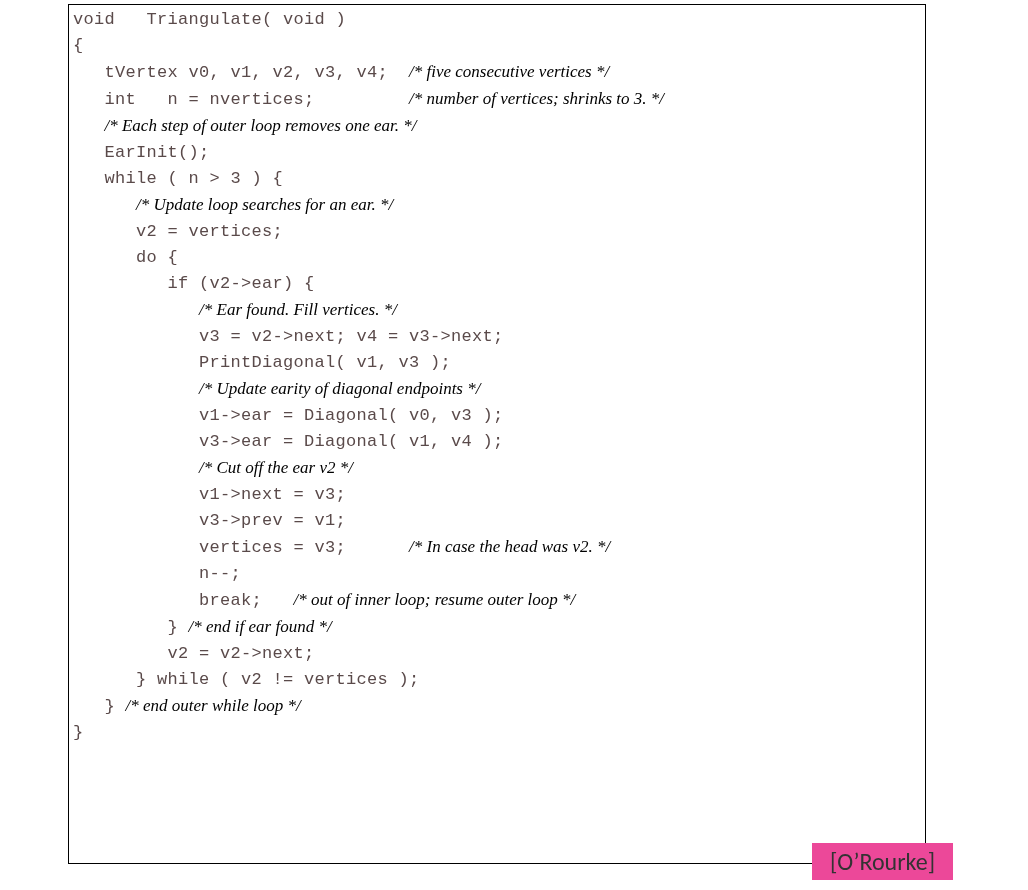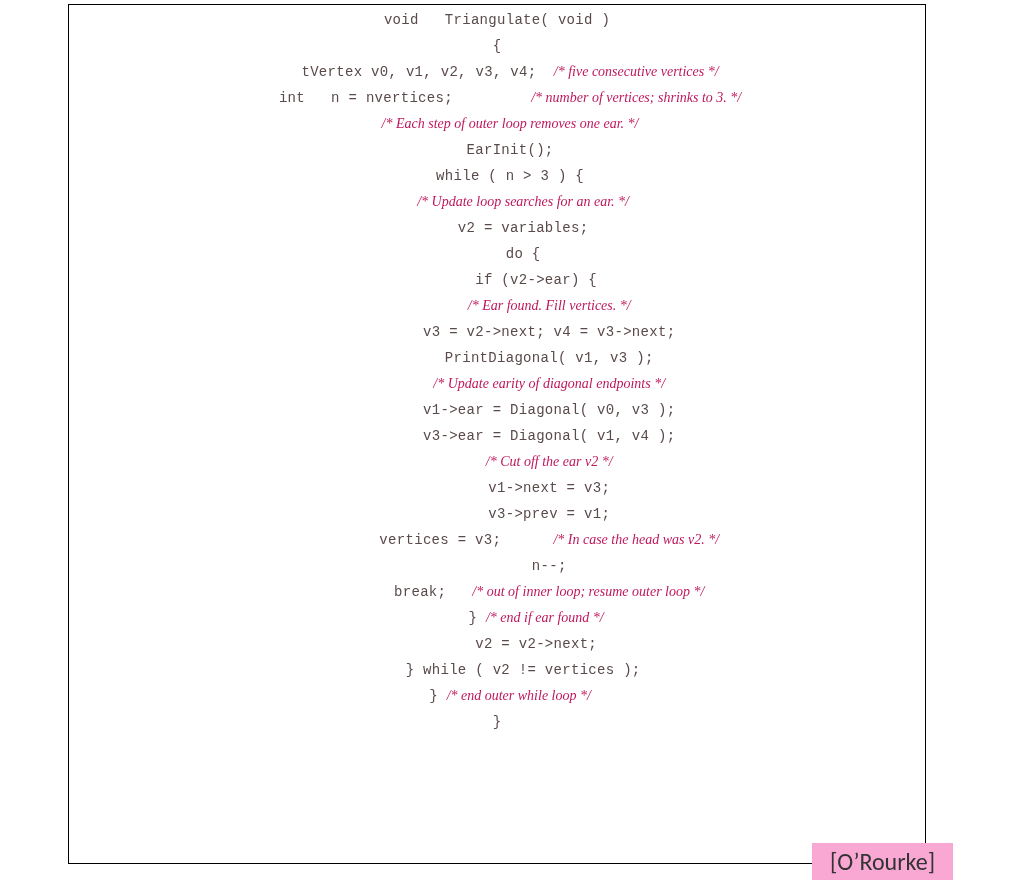--- a/index.html
+++ b/index.html
@@ -17,59 +17,58 @@
     top: 4px;
     width: 858px;
     height: 860px;
     border: 1px solid #000000;
     background: #ffffff;
     box-sizing: border-box;
     padding: 2px 4px 2px 4px;
     overflow: hidden;
   }
   .code-line {
-    font-size: 14px;
+    font-size: 17px;
     line-height: 26px;
     white-space: pre;
     color: #5a4a4a;
     letter-spacing: 0.3px;
-    text-align: center;
   }
   .comment {
     font-family: Georgia, "Times New Roman", serif;
     font-style: italic;
-    color: #be185d;
+    color: #000000;
     letter-spacing: 0px;
   }
   .citation-label {
     position: absolute;
     right: 75px;
     bottom: 10px;
-    background: #f9a8d4;
+    background: #ec4899;
     color: #333333;
     font-family: Calibri, Arial, sans-serif;
     font-size: 24px;
     padding: 4px 18px 4px 18px;
     box-sizing: border-box;
   }
 </style>
 </head>
 <body>
 
 <div class="code-box">
   <div class="code-line"><span>void   Triangulate( void )</span></div>
   <div class="code-line"><span>{</span></div>
   <div class="code-line"><span>   tVertex v0, v1, v2, v3, v4;  </span><span class="comment">/* five consecutive vertices */</span></div>
   <div class="code-line"><span>   int   n = nvertices;         </span><span class="comment">/* number of vertices; shrinks to 3. */</span></div>
   <div class="code-line"><span></span></div>
   <div class="code-line"><span>   </span><span class="comment">/* Each step of outer loop removes one ear. */</span></div>
   <div class="code-line"><span>   EarInit();</span></div>
   <div class="code-line"><span>   while ( n &gt; 3 ) {</span></div>
   <div class="code-line"><span>      </span><span class="comment">/* Update loop searches for an ear. */</span></div>
-  <div class="code-line"><span>      v2 = variables;</span></div>
+  <div class="code-line"><span>      v2 = vertices;</span></div>
   <div class="code-line"><span>      do {</span></div>
   <div class="code-line"><span>         if (v2-&gt;ear) {</span></div>
   <div class="code-line"><span>            </span><span class="comment">/* Ear found. Fill vertices. */</span></div>
   <div class="code-line"><span>            v3 = v2-&gt;next; v4 = v3-&gt;next;</span></div>
   <div class="code-line"><span></span></div>
   <div class="code-line"><span>            PrintDiagonal( v1, v3 );</span></div>
   <div class="code-line"><span></span></div>
   <div class="code-line"><span>            </span><span class="comment">/* Update earity of diagonal endpoints */</span></div>
   <div class="code-line"><span>            v1-&gt;ear = Diagonal( v0, v3 );</span></div>
   <div class="code-line"><span>            v3-&gt;ear = Diagonal( v1, v4 );</span></div>

